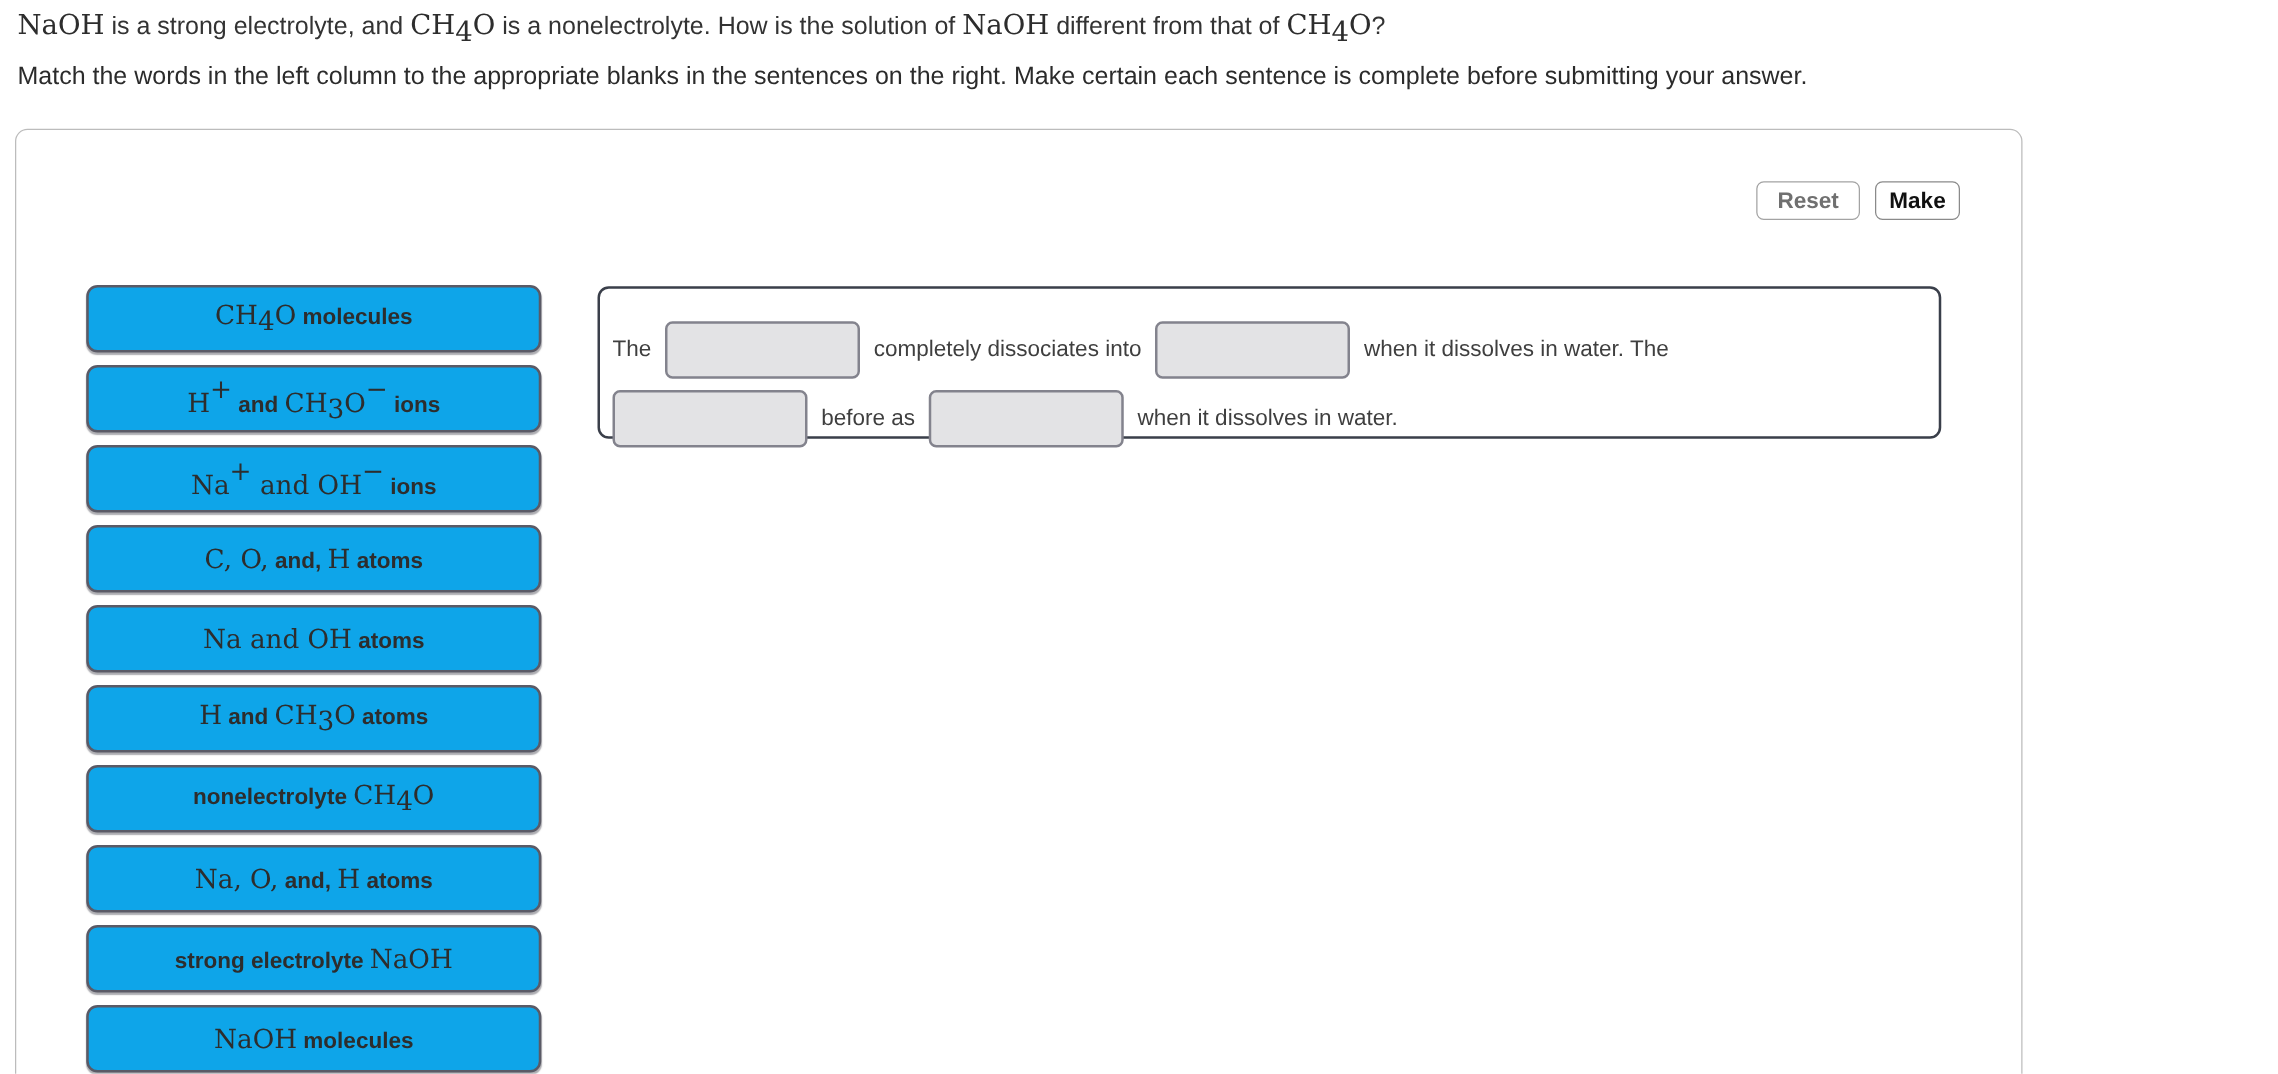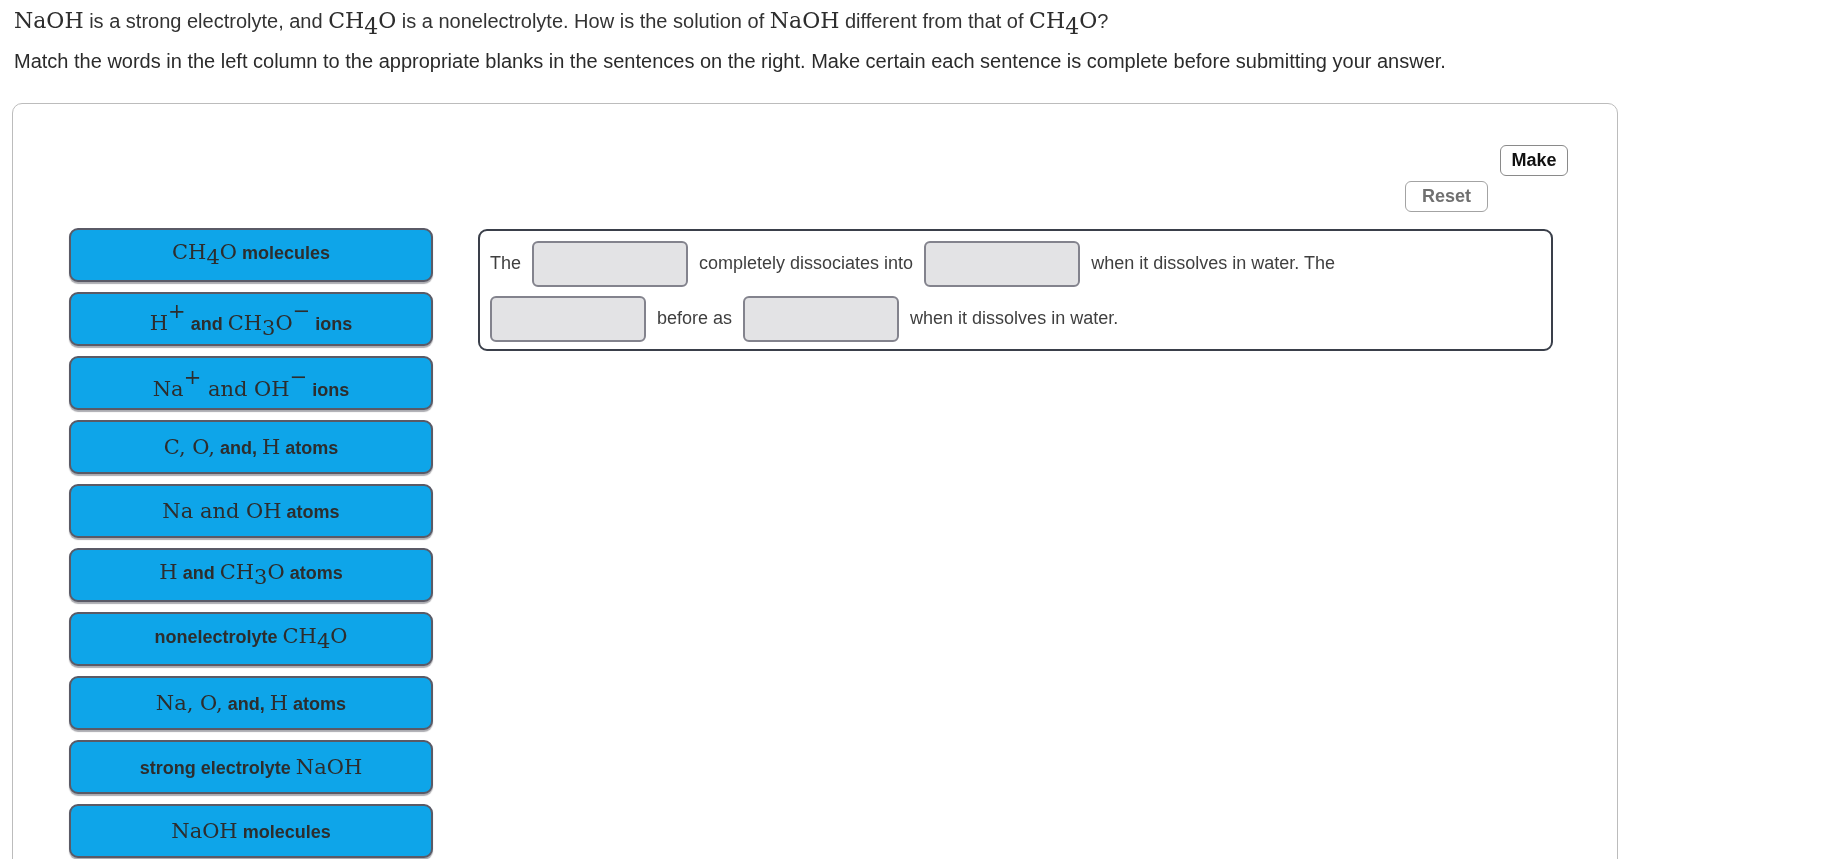--- a/index.html
+++ b/index.html
@@ -22,38 +22,38 @@
 
   
   .panel { position:absolute; left:12px; top:103px; width:1606px; height:810px;
            border:1px solid #bcbcbc; border-radius:10px; background:#ffffff; }
 
   
   .btn { position:absolute; display:flex; align-items:center; justify-content:center;
          background:#ffffff; border-radius:6px; font-weight:bold; font-size:18px;
          cursor:pointer; }
   .btn-reset { left:1405px; top:145px; width:83px; height:31px;
-               border:1px solid #a3a3a3; color:#707070;margin-top:36px; }
+               border:1px solid #a3a3a3; color:#707070; }
   .btn-help  { left:1500px; top:145px; width:68px; height:31px;
                border:1px solid #8a8a8a; color:#101010; }
 
   
   .tile-list { position:absolute; left:69px; top:228px; width:364px; }
   .tile { width:364px; height:54px; margin-bottom:10px; background:#0ea5e9;
           border:2px solid #5a5a66; border-radius:9px;
           box-shadow:0 2px 1px rgba(70,70,82,0.45);
           display:flex; align-items:center; justify-content:center;
           cursor:grab; white-space:nowrap; }
   .tile .seg-m { font-size:21px; }
   .tile .seg-b { font-size:18px; }
 
   
   .sentence-box { position:absolute; left:478px; top:229px; width:1075px; height:122px;
                   border:2px solid #3a3f4a; border-radius:9px; background:#ffffff;
-                  padding:5px 8px 0 10px; }
+                  padding:21px 8px 0 10px; }
   .srow { display:flex; align-items:center; height:55px; gap:11px; white-space:nowrap; }
   .stext { font-size:18px; color:#3f3f3f; }
   .blank { width:156px; height:46px; flex:0 0 auto; background:#e3e3e5;
            border:2px solid #83838d; border-radius:6px; }
 </style>
 </head>
 <body>
 
 <div class="question"><span class="seg-m">NaOH</span><span class="seg-sans"> is a strong electrolyte, and </span><span class="seg-m">CH</span><span class="seg-m seg-sub">4</span><span class="seg-m">O</span><span class="seg-sans"> is a nonelectrolyte. How is the solution of </span><span class="seg-m">NaOH</span><span class="seg-sans"> different from that of </span><span class="seg-m">CH</span><span class="seg-m seg-sub">4</span><span class="seg-m">O</span><span class="seg-sans">?</span></div>
 

